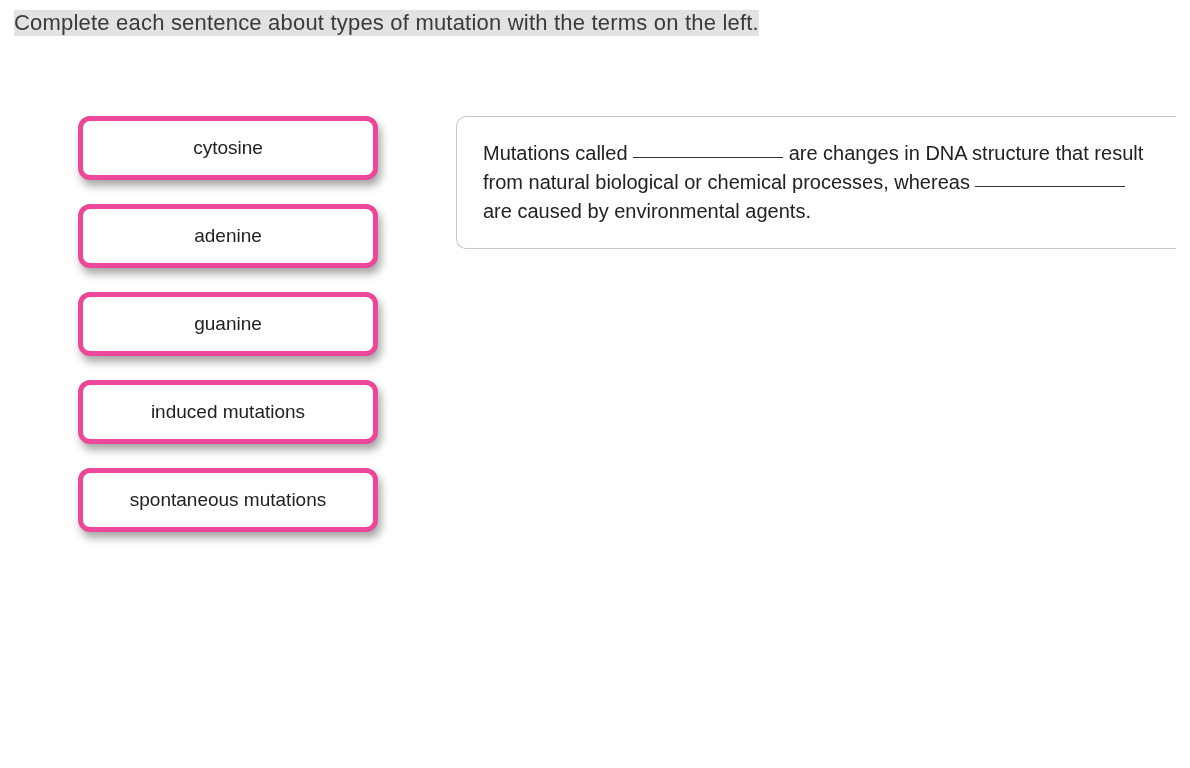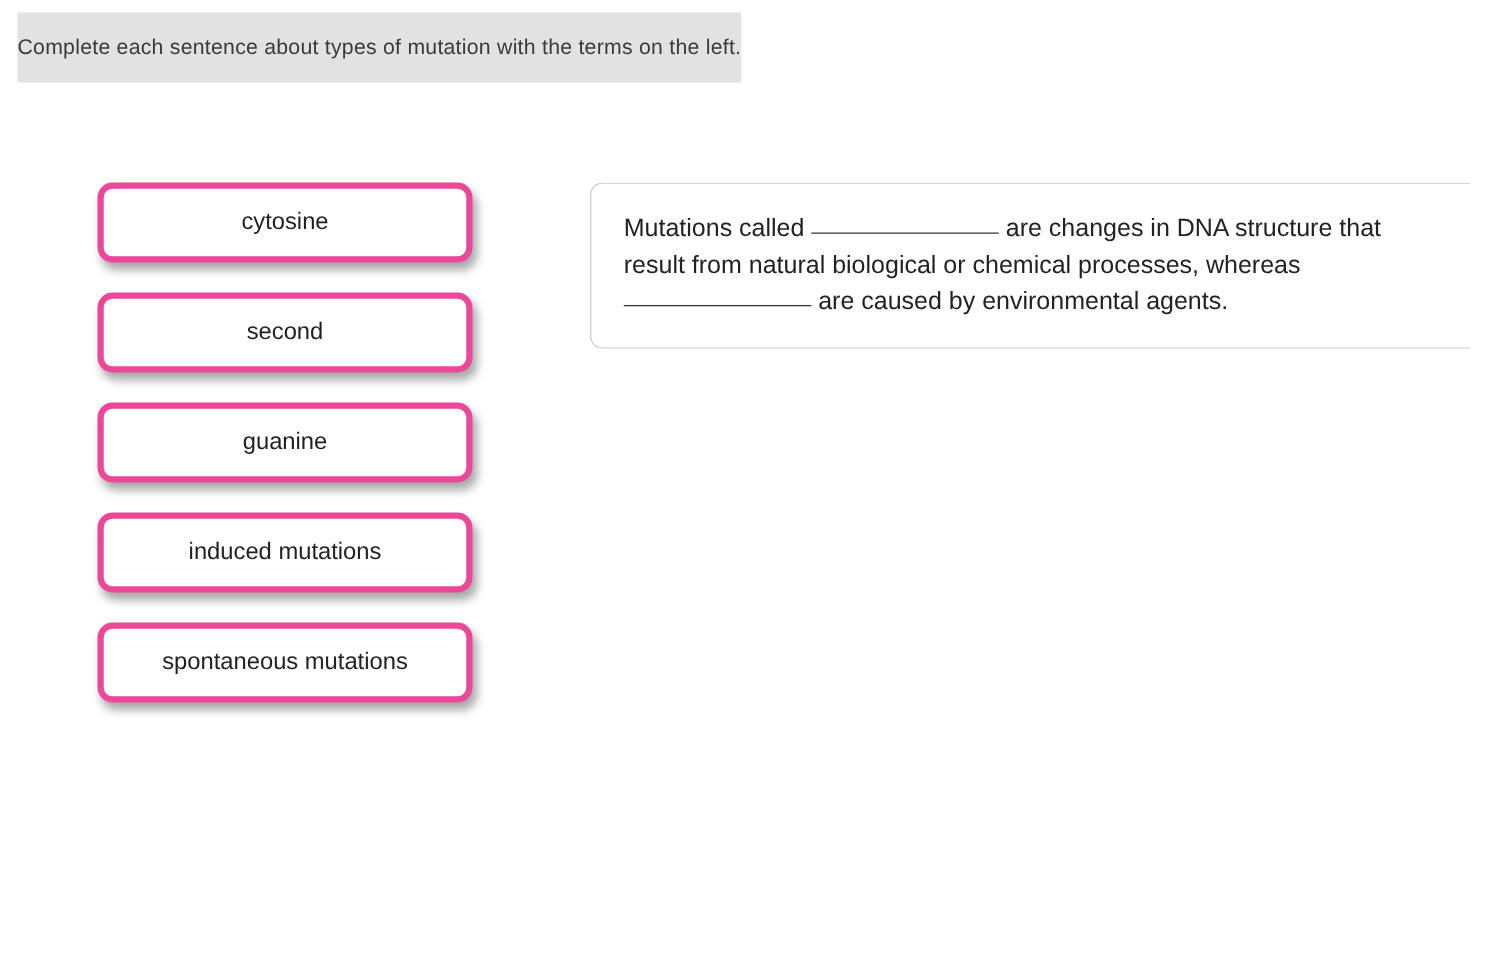--- a/index.html
+++ b/index.html
@@ -7,23 +7,23 @@
       font-family: -apple-system, BlinkMacSystemFont, "Segoe UI", Helvetica, Arial, sans-serif;
       background: #fff;
       width: 1190px;
       height: 768px;
       padding: 10px 14px;
       color: #333;
     }
     .instruction {
       background: #e2e2e2;
       display: inline-block;
-      font-size: 17px;
+      font-size: 22px;
       color: #3a3a3a;
-      padding: 18px 0;
+      padding: 0 0;
       margin-bottom: 80px;
       letter-spacing: 0.2px;
     }
     .content {
       display: flex;
       gap: 78px;
       padding-left: 64px;
     }
     .term-list {
       display: flex;
@@ -52,21 +52,20 @@
     .panel {
       border: 1px solid #c9c9c9;
       border-top-left-radius: 10px;
       border-bottom-left-radius: 10px;
       border-right: none;
       padding: 22px 22px 22px 26px;
       font-size: 20px;
       line-height: 1.45;
       color: #222;
       background: #fff;
-      margin-left: 16px;
     }
     .blank {
       display: inline-block;
       border-bottom: 1.5px solid #333;
       width: 150px;
       height: 1em;
       vertical-align: baseline;
       position: relative;
       top: -2px;
     }
@@ -74,21 +73,21 @@
 </head>
 <body>
 
 
 
 <div class="instruction">Complete each sentence about types of mutation with the terms on the left.</div>
 
 <div class="content">
   <div class="term-list">
     <div class="term">cytosine</div>
-    <div class="term">second</div>
+    <div class="term">adenine</div>
     <div class="term">guanine</div>
     <div class="term">induced mutations</div>
     <div class="term">spontaneous mutations</div>
   </div>
 
   <div class="drop-panels">
     <div class="panel">
       <span>Mutations called </span><span class="blank"></span><span> are changes in DNA structure that result from natural biological or chemical processes, whereas </span><span class="blank"></span><span> are caused by environmental agents.</span>
     </div>
   </div>

